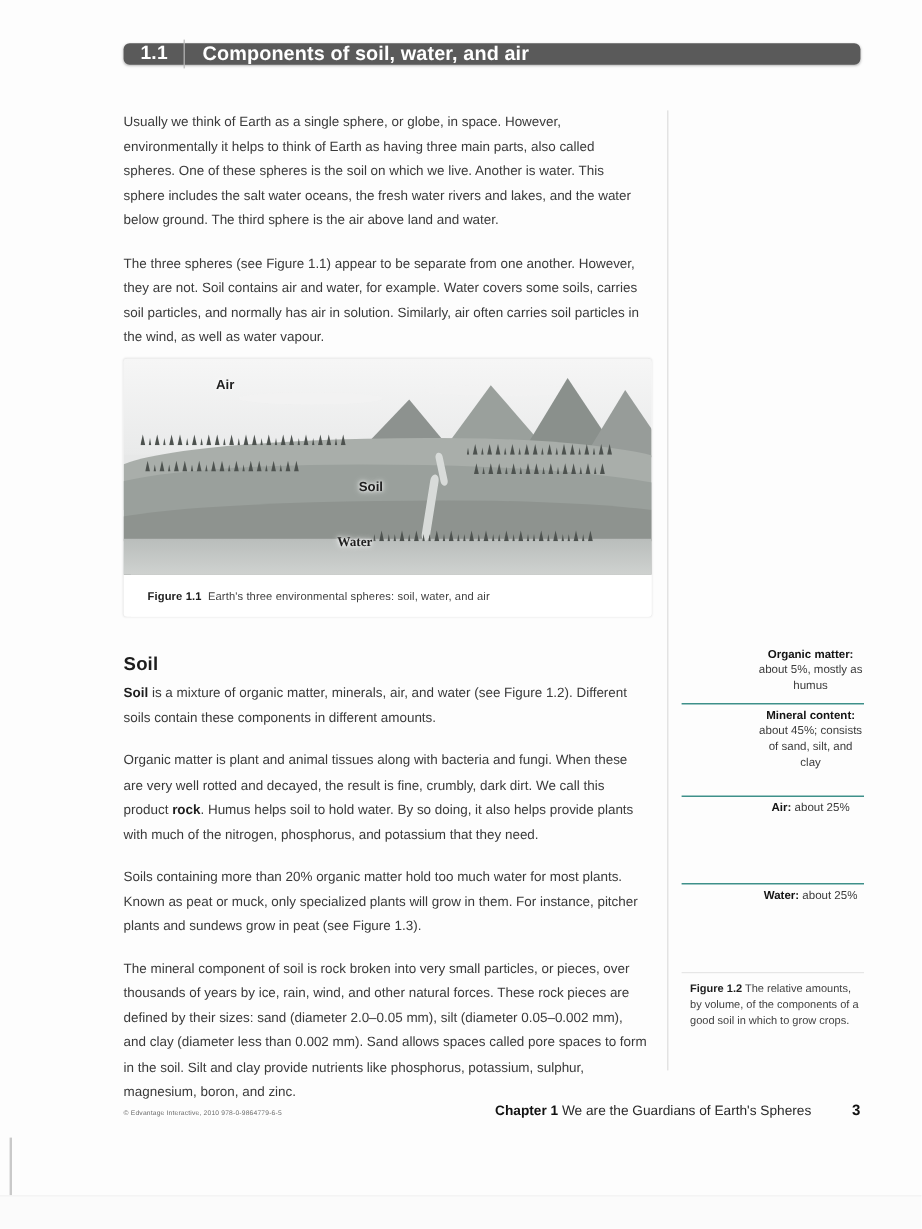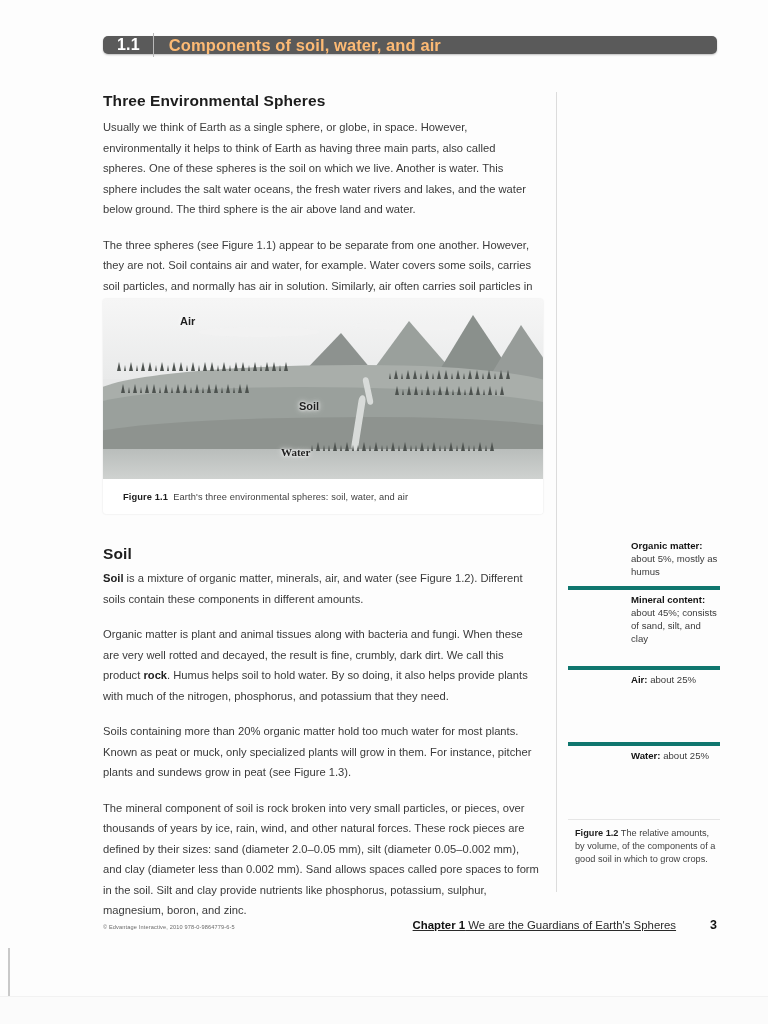--- a/index.html
+++ b/index.html
@@ -54,21 +54,21 @@
     font-weight: bold;
     padding: 0 13px 0 14px;
     letter-spacing: 0.2px;
   }
   .banner-sep {
     width: 1px;
     height: 24px;
     background: #b9b9b9;
   }
   .banner-title {
-    color: #fdba74;
+    color: #ffffff;
     font-size: 16.5px;
     font-weight: bold;
     padding-left: 15px;
     letter-spacing: 0.1px;
   }
 
   
   .col-main {
     position: absolute;
     left: 103px; top: 92px;
@@ -200,25 +200,26 @@
 
   
   .fig2 {
     position: absolute;
     left: 568px; top: 536px;
     width: 152px;
   }
   .fig2-rows {
     position: relative;
     width: 152px;
+    text-align: center;
   }
   .fig2-row {
     display: flex;
     align-items: flex-start;
-    border-top: 4px solid #0f766e;
+    border-top: 1px solid #0f766e;
     min-height: 18px;
   }
   .fig2-row:first-child { border-top: none; }
   .swatch {
     width: 56px;
     flex: 0 0 56px;
     position: relative;
     overflow: hidden;
   }
   .sw-organic { background: #4e4e4e; }
@@ -256,21 +257,20 @@
     font-size: 5.6px;
     color: #6a6a6a;
     letter-spacing: .15px;
     white-space: nowrap;
   }
   .foot-center {
     margin-left: auto;
     font-size: 11.4px;
     color: #2a2a2a;
     white-space: nowrap;
-    text-decoration: underline;
   }
   .foot-center b { color: #111111; }
   .foot-page {
     margin-left: 34px;
     font-size: 12.5px;
     font-weight: bold;
     color: #111111;
   }
 </style>
 </head>
@@ -278,21 +278,20 @@
 
 <div class="page-scan">
 
   <div class="banner">
     <span class="banner-num">1.1</span>
     <span class="banner-sep"></span>
     <span class="banner-title">Components of soil, water, and air</span>
   </div>
 
   <div class="col-main">
-    <h2 class="h-sec">Three Environmental Spheres</h2>
 
     <p class="body"><span>Usually we think of Earth as a single </span><span class="ital">sphere</span><span>, or globe, in space. However, environmentally it helps to think of Earth as having three main parts, also called spheres. One of these spheres is the soil on which we live. Another is water. This sphere includes the salt water oceans, the fresh water rivers and lakes, and the water below ground. The third sphere is the air above land and water.</span></p>
 
     <p class="body">The three spheres (see Figure 1.1) appear to be separate from one another. However, they are not. Soil contains air and water, for example. Water covers some soils, carries soil particles, and normally has air in solution. Similarly, air often carries soil particles in the wind, as well as water vapour.</p>
   </div>
 
   <div class="fig1">
     <div class="fig1-art">
       <div class="sky"></div>
       <div class="cloud" style="left:96px;top:28px;width:120px;height:10px;"></div>

